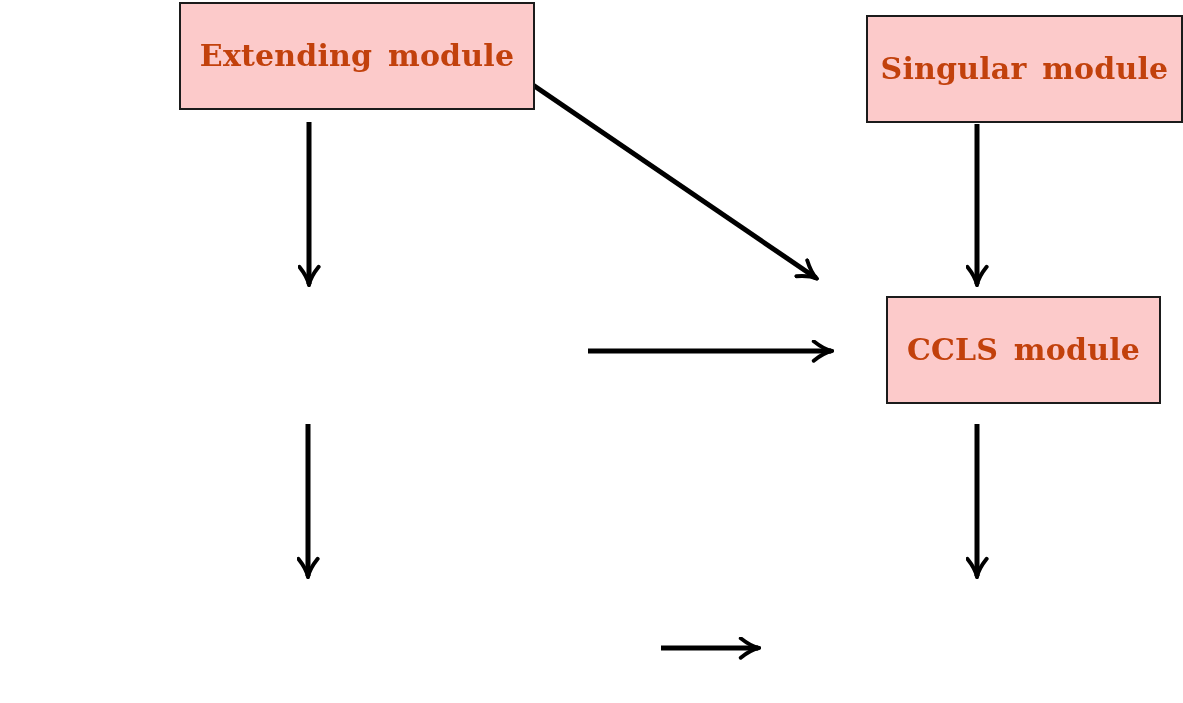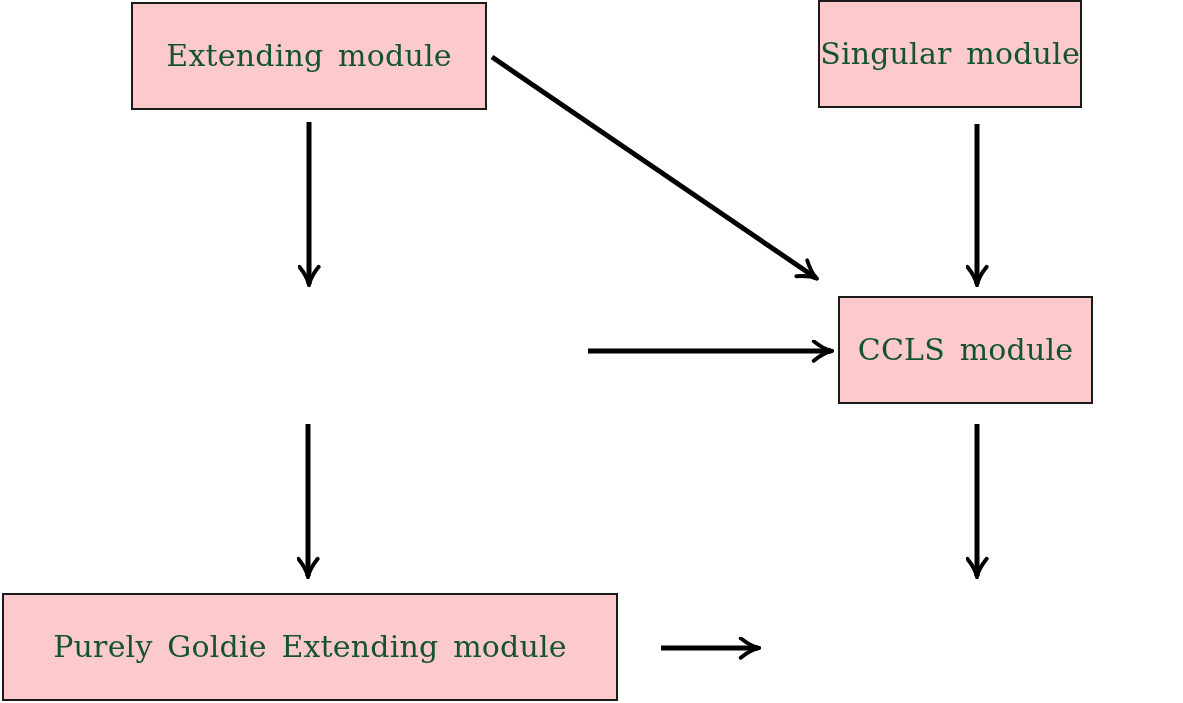--- a/index.html
+++ b/index.html
@@ -25,32 +25,33 @@
   }
   .node {
     position: absolute;
     box-sizing: border-box;
     background: var(--node-fill, #fccaca);
     border: 2.5px solid var(--node-border, #1b1b1b);
     display: flex;
     align-items: center;
     justify-content: center;
     text-align: center;
-    font-weight: normal;
+    font-weight: bold;
     font-size: 30px;
-    color: #14532d;
+    color: #c2410c;
     letter-spacing: 0.2px;
     word-spacing: 5px;
     line-height: 1;
     white-space: nowrap;
+    margin-left: 48px;
   }
   .n-extending              { left: 131px; top: 2px;   width: 356px; height: 108px; }
-  .n-singular               { left: 818px; top: 0;   width: 264px; height: 108px; }
+  .n-singular               { left: 818px; top: 15px;   width: 317px; height: 108px; }
   .n-goldie-extending       { left: 66px;  top: 296px; width: 485px; height: 108px; }
-  .n-ccls                   { left: 838px; top: 296px; width: 255px; height: 108px; }
+  .n-ccls                   { left: 838px; top: 296px; width: 275px; height: 108px; }
   .n-purely-goldie          { left: 2px;   top: 593px; width: 616px; height: 108px; }
   .n-purely-ccls            { left: 773px; top: 593px; width: 400px; height: 108px; }
   .edge {
     stroke: var(--arrow, #000000);
     stroke-width: 5;
     fill: none;
   }
 </style>
 </head>
 <body>
@@ -73,16 +74,15 @@
     <line class="edge" x1="661" y1="648" x2="758" y2="648" marker-end="url(#arrowhead)"></line>
   </svg>
 
   <div class="node n-extending">Extending module</div>
 
   <div class="node n-singular">Singular module</div>
 
 
   <div class="node n-ccls">CCLS module</div>
 
-  <div class="node n-purely-goldie">Purely Goldie Extending module</div>
 
 
 </div>
 
 </body></html>

